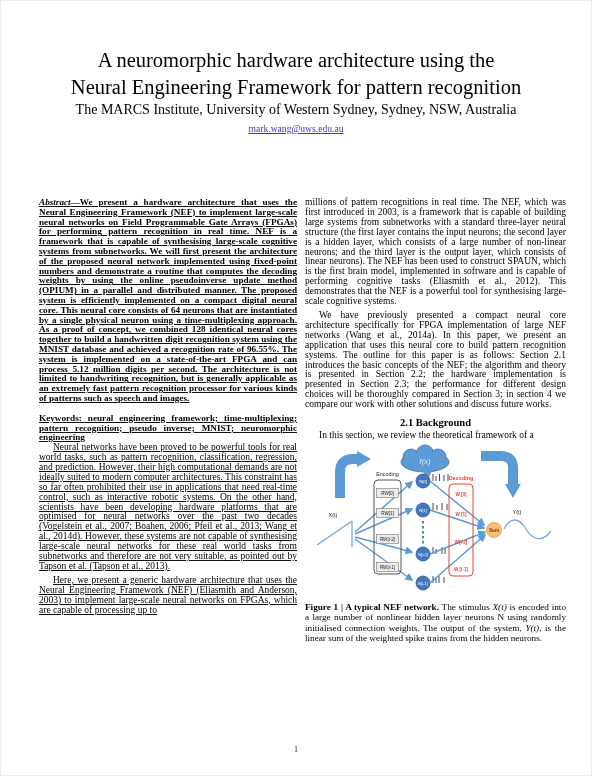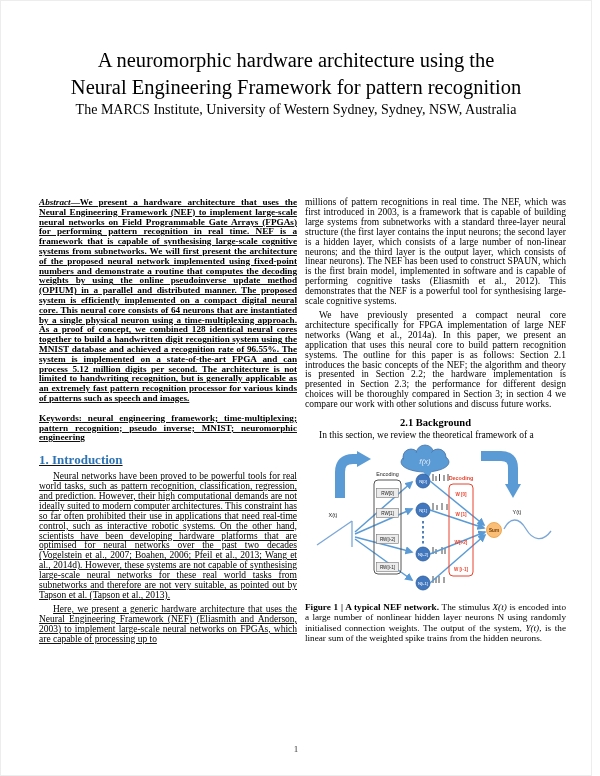--- a/index.html
+++ b/index.html
@@ -48,26 +48,26 @@
   }
 </style>
 </head>
 <body>
 
 <div class="page">
 
   <div class="header">
     <div class="title">A neuromorphic hardware architecture using the Neural Engineering Framework for pattern recognition</div>
     <div class="affiliation">The MARCS Institute, University of Western Sydney, Sydney, NSW, Australia</div>
+    <div><a class="email">mark.wang@uws.edu.au</a></div>
   </div>
 
   <div class="col col-left">
     <p class="abstract"><span class="abstract-label">Abstract</span><span>—We present a hardware architecture that uses the Neural Engineering Framework (NEF) to implement large-scale neural networks on Field Programmable Gate Arrays (FPGAs) for performing pattern recognition in real time. NEF is a framework that is capable of synthesising large-scale cognitive systems from subnetworks. We will first present the architecture of the proposed neural network implemented using fixed-point numbers and demonstrate a routine that computes the decoding weights by using the online pseudoinverse update method (OPIUM) in a parallel and distributed manner. The proposed system is efficiently implemented on a compact digital neural core. This neural core consists of 64 neurons that are instantiated by a single physical neuron using a time-multiplexing approach. As a proof of concept, we combined 128 identical neural cores together to build a handwritten digit recognition system using the MNIST database and achieved a recognition rate of 96.55%. The system is implemented on a state-of-the-art FPGA and can process 5.12 million digits per second. The architecture is not limited to handwriting recognition, but is generally applicable as an extremely fast pattern recognition processor for various kinds of patterns such as speech and images.</span></p>
     <p class="keywords"><span>Keywords:</span><span> neural engineering framework; time-multiplexing; pattern recognition; pseudo inverse; MNIST; neuromorphic engineering</span></p>
-    <div class="sec-heading">1. Introduction</div>
     <p class="indent">Neural networks have been proved to be powerful tools for real world tasks, such as pattern recognition, classification, regression, and prediction. However, their high computational demands are not ideally suited to modern computer architectures. This constraint has so far often prohibited their use in applications that need real-time control, such as interactive robotic systems. On the other hand, scientists have been developing hardware platforms that are optimised for neural networks over the past two decades (Vogelstein et al., 2007; Boahen, 2006; Pfeil et al., 2013; Wang et al., 2014d). However, these systems are not capable of synthesising large-scale neural networks for these real world tasks from subnetworks and therefore are not very suitable, as pointed out by Tapson et al. (Tapson et al., 2013).</p>
     <p class="indent gap">Here, we present a generic hardware architecture that uses the Neural Engineering Framework (NEF) (Eliasmith and Anderson, 2003) to implement large-scale neural networks on FPGAs, which are capable of processing up to</p>
   </div>
 
   <div class="col col-right">
     <p>millions of pattern recognitions in real time. The NEF, which was first introduced in 2003, is a framework that is capable of building large systems from subnetworks with a standard three-layer neural structure (the first layer contains the input neurons; the second layer is a hidden layer, which consists of a large number of non-linear neurons; and the third layer is the output layer, which consists of linear neurons). The NEF has been used to construct SPAUN, which is the first brain model, implemented in software and is capable of performing cognitive tasks (Eliasmith et al., 2012). This demonstrates that the NEF is a powerful tool for synthesising large-scale cognitive systems.</p>
     <p class="indent gap">We have previously presented a compact neural core architecture specifically for FPGA implementation of large NEF networks (Wang et al., 2014a). In this paper, we present an application that uses this neural core to build pattern recognition systems. The outline for this paper is as follows: Section 2.1 introduces the basic concepts of the NEF; the algorithm and theory is presented in Section 2.2; the hardware implementation is presented in Section 2.3; the performance for different design choices will be thoroughly compared in Section 3; in section 4 we compare our work with other solutions and discuss future works.</p>
     <div class="sub-heading">2.1 Background</div>
     <p class="indent">In this section, we review the theoretical framework of a</p>
 

